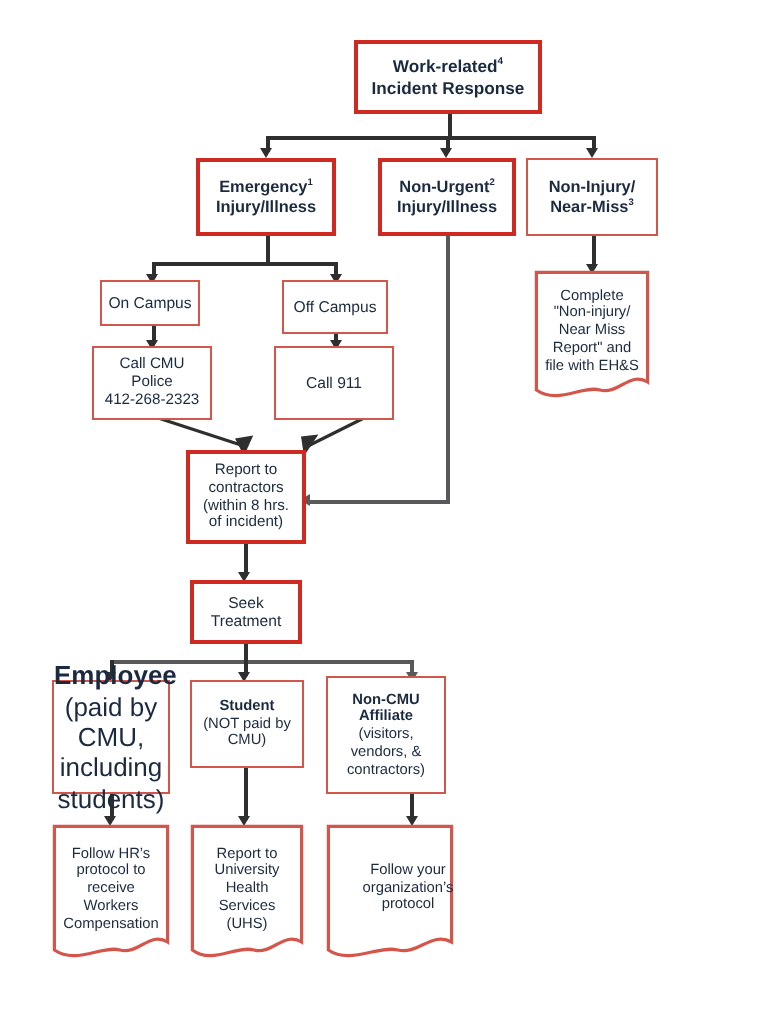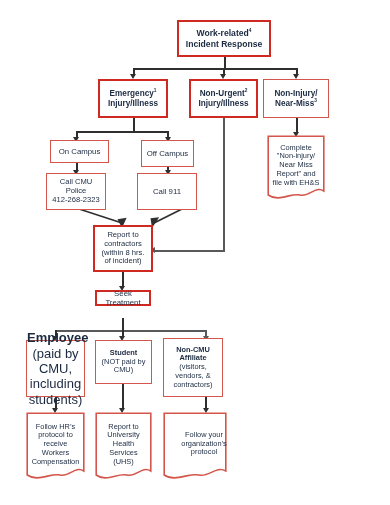--- a/index.html
+++ b/index.html
@@ -111,21 +111,21 @@
   </div>
 
   <div class="node box strong" style="left:189px;top:79px;width:69px;height:39px;font-size:8.2px;">
     <span class="txt bold"><span>Non-Urgent</span><sup>2</sup><br><span>Injury/Illness</span></span>
   </div>
 
   <div class="node box" style="left:263px;top:79px;width:66px;height:39px;font-size:8.2px;">
     <span class="txt bold"><span>Non-Injury/</span><br><span>Near-Miss</span><sup>3</sup></span>
   </div>
 
-  <div class="node box" style="left:50px;top:140px;width:59px;height:23px;font-size:7.8px;">
+  <div class="node box" style="left:50px;top:140px;width:50px;height:23px;font-size:7.8px;">
     <span class="txt">On Campus</span>
   </div>
 
   <div class="node box" style="left:141px;top:140px;width:53px;height:27px;font-size:7.8px;">
     <span class="txt">Off Campus</span>
   </div>
 
   <div class="node box" style="left:46px;top:173px;width:60px;height:37px;font-size:7.6px;">
     <span class="txt"><span>Call CMU</span><br><span>Police</span><br><span>412-268-2323</span></span>
   </div>
@@ -138,21 +138,21 @@
     <svg class="docsvg" viewBox="0 0 58 68" preserveAspectRatio="none">
       <path d="M1.2 1.2 H56.8 V56 C48 50.5 42 62.5 33 60 C24 57.5 12 67.5 1.2 60 Z" fill="#ffffff" stroke="#d4564b" stroke-width="1.6"></path>
     </svg>
     <span class="txt" style="margin-top:-7px;"><span>Complete</span><br><span>"Non-injury/</span><br><span>Near Miss</span><br><span>Report" and</span><br><span>file with EH&amp;S</span></span>
   </div>
 
   <div class="node box strong" style="left:93px;top:225px;width:60px;height:47px;font-size:7.6px;">
     <span class="txt"><span>Report to</span><br><span>contractors</span><br><span>(within 8 hrs.</span><br><span>of incident)</span></span>
   </div>
 
-  <div class="node box strong" style="left:95px;top:290px;width:56px;height:16px;font-size:7.8px;">
+  <div class="node box strong" style="left:95px;top:290px;width:56px;height:32px;font-size:7.8px;">
     <span class="txt"><span>Seek</span><br><span>Treatment</span></span>
   </div>
 
   <div class="node box" style="left:26px;top:340px;width:59px;height:57px;font-size:13px;">
     <span class="txt"><span class="bold">Employee</span><br><span>(paid by CMU,</span><br><span>including</span><br><span>students)</span></span>
   </div>
 
   <div class="node box" style="left:95px;top:340px;width:57px;height:44px;font-size:7.4px;">
     <span class="txt"><span class="bold">Student</span><br><span>(NOT paid by</span><br><span>CMU)</span></span>
   </div>

